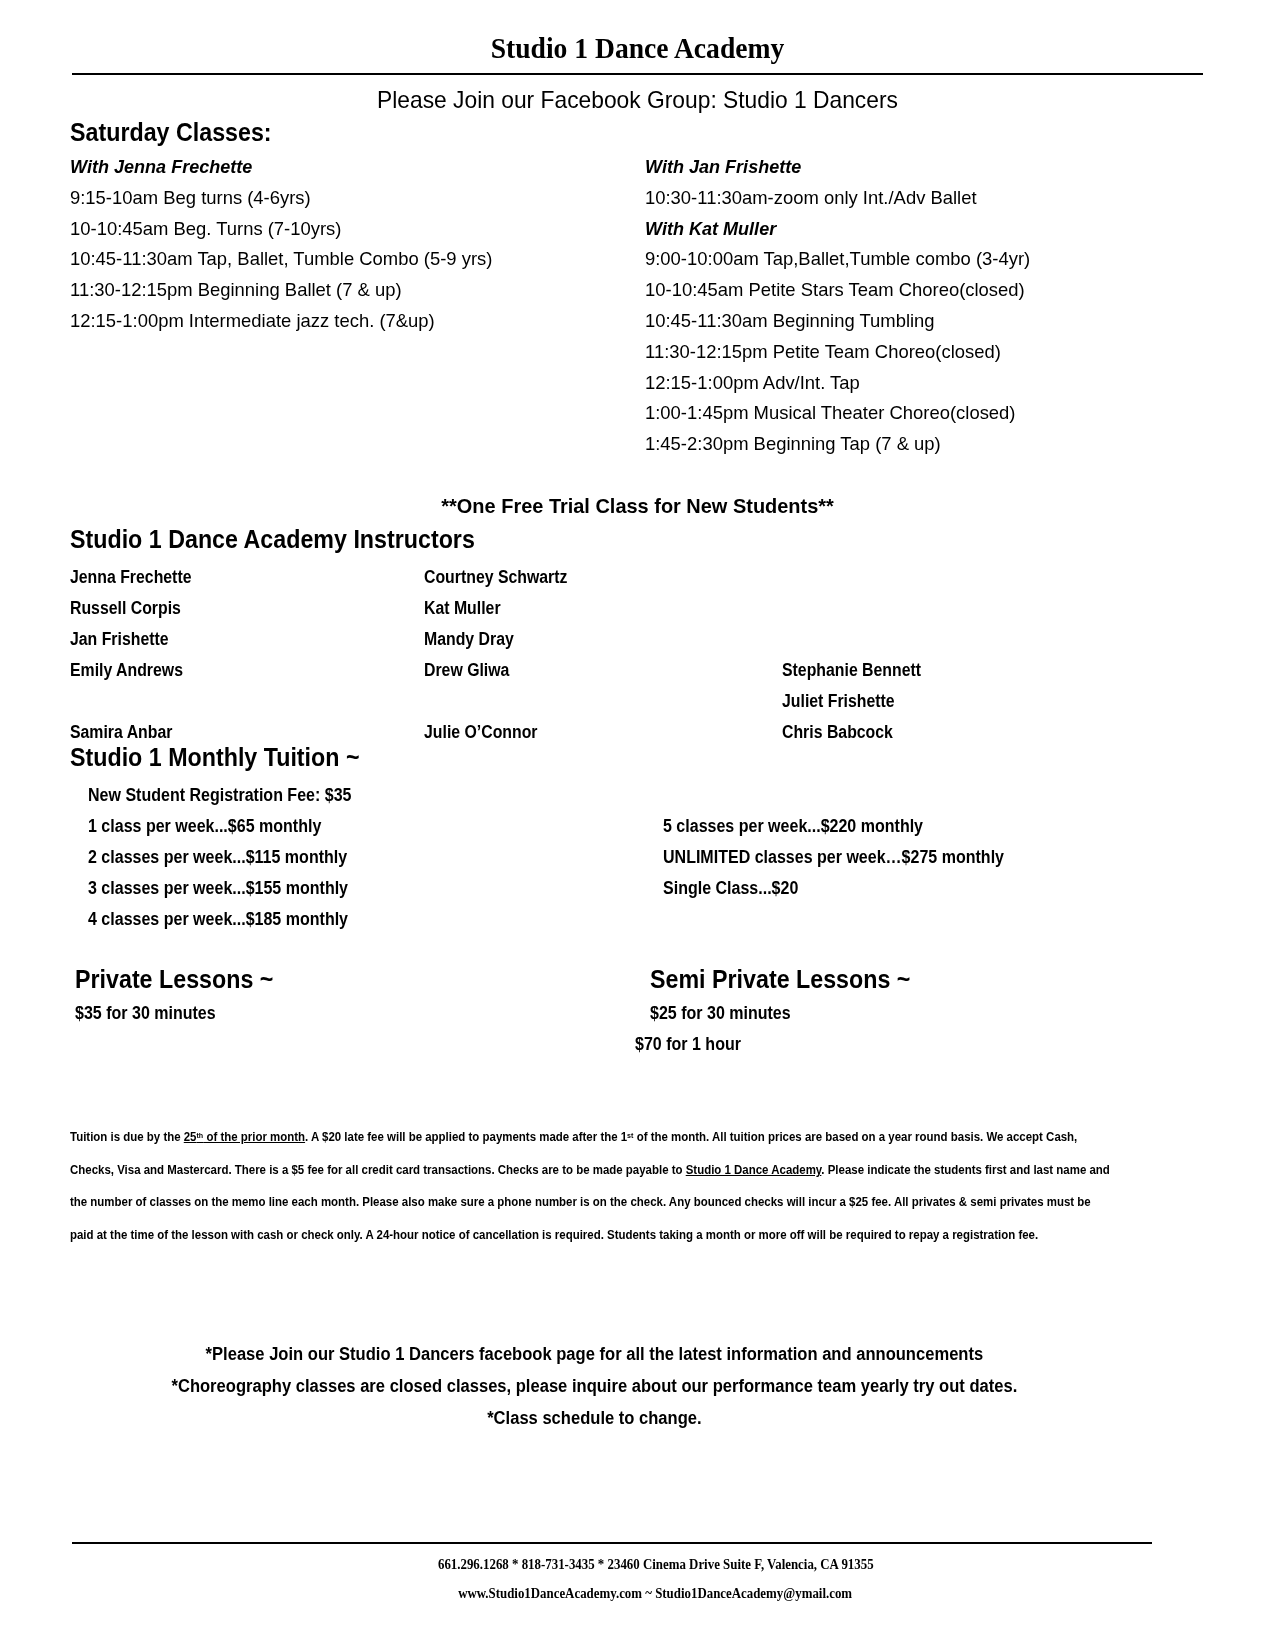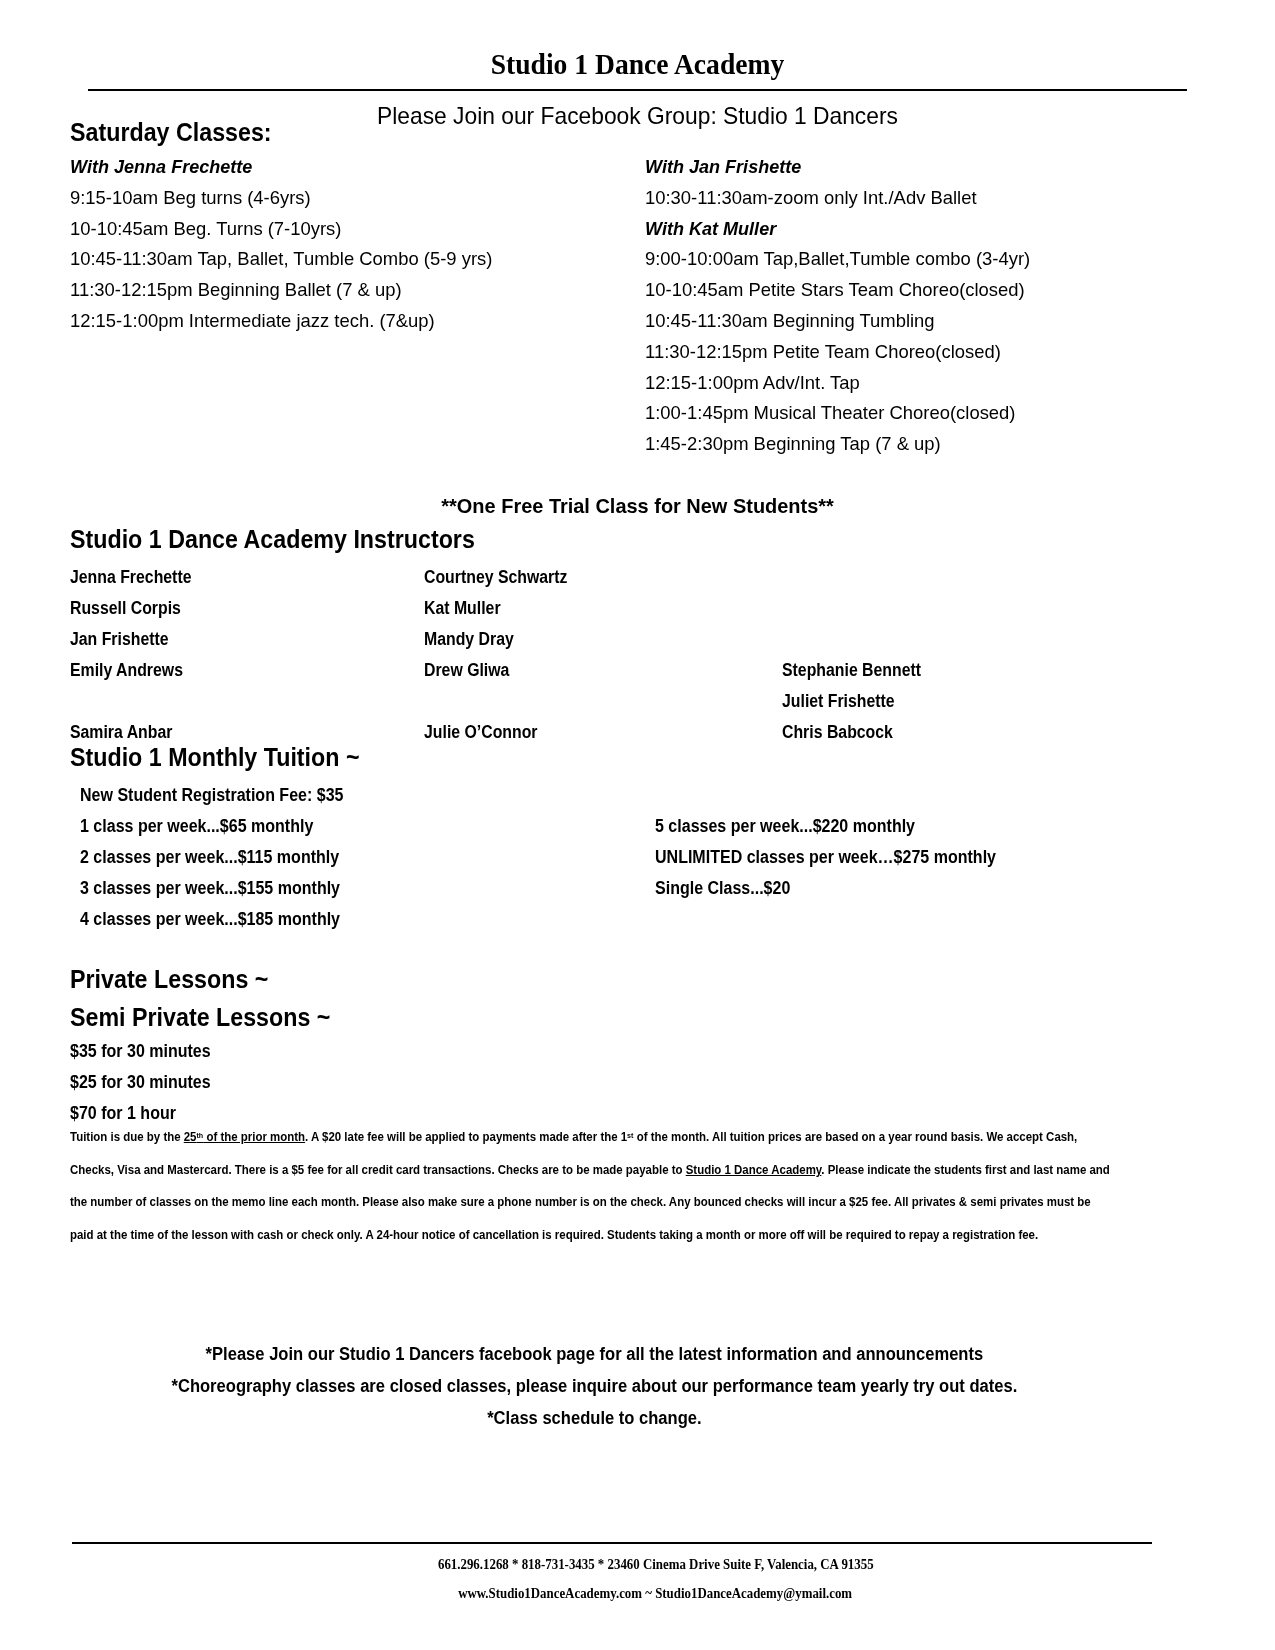--- a/index.html
+++ b/index.html
@@ -12,21 +12,21 @@
     height: 1650px;
     font-family: "Liberation Sans", sans-serif;
     color: #000000;
     position: relative;
     overflow: hidden;
   }
   .page {
     position: relative;
     width: 1275px;
     height: 1338px;
-    padding: 16px;
+    padding: 0;
     box-sizing: border-box;
   }
 
   
   .doc-title {
     text-align: center;
     font-family: "Liberation Serif", serif;
     font-weight: bold;
     font-size: 30px;
     letter-spacing: 0px;
@@ -132,21 +132,21 @@
   .ic3 { width: 360px; }
 
   
   .tuition-heading {
     position: absolute;
     left: 70px;
     top: 743px;
   }
   .tuition {
     position: absolute;
-    left: 80px;
+    left: 88px;
     top: 780px;
     width: 1140px;
   }
   .t-line {
     font-weight: bold;
     font-size: 18px;
     transform: scaleX(0.89);
     transform-origin: left center;
     white-space: nowrap;
     height: 31px;
@@ -156,21 +156,21 @@
   .t-col-left { width: 575px; }
   .t-col-right { width: 560px; }
 
   
   .priv {
     position: absolute;
     left: 70px;
     top: 960px;
     width: 1140px;
   }
-  .priv-row { display: flex; flex-direction: column; justify-content: flex-end; }
+  .priv-row { display: flex; flex-direction: row; justify-content: flex-end; }
   .priv-head {
     font-weight: bold;
     font-size: 25px;
     transform: scaleX(0.93);
     transform-origin: left center;
     height: 38px;
     line-height: 38px;
     white-space: nowrap;
   }
 

